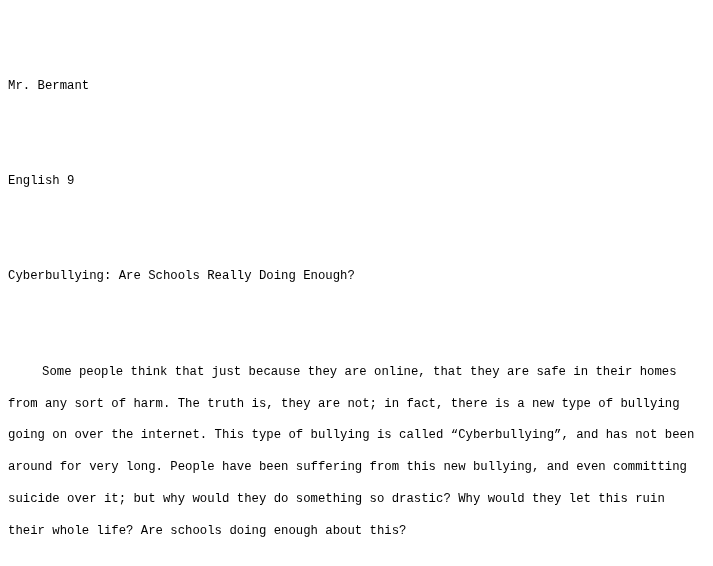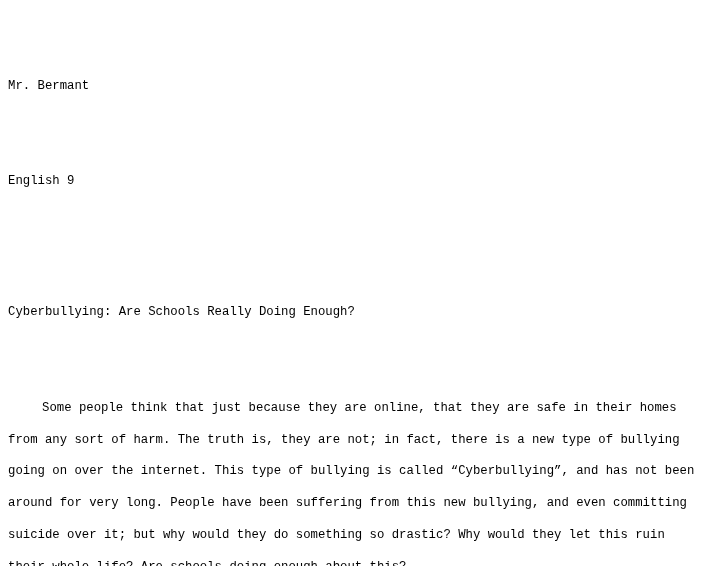--- a/index.html
+++ b/index.html
@@ -34,21 +34,20 @@
     line-height: 31.8px;
     color: #000000;
     white-space: pre;
   }
   .title-line {
     font-family: "Liberation Mono", "DejaVu Sans Mono", monospace;
     font-size: 12.3px;
     line-height: 31.8px;
     color: #000000;
     white-space: pre;
-    margin-top: 36px;
   }
   .para {
     margin: 0;
     text-indent: 34px;
     text-align: left;
   }
 </style>
 </head>
 <body>
 

